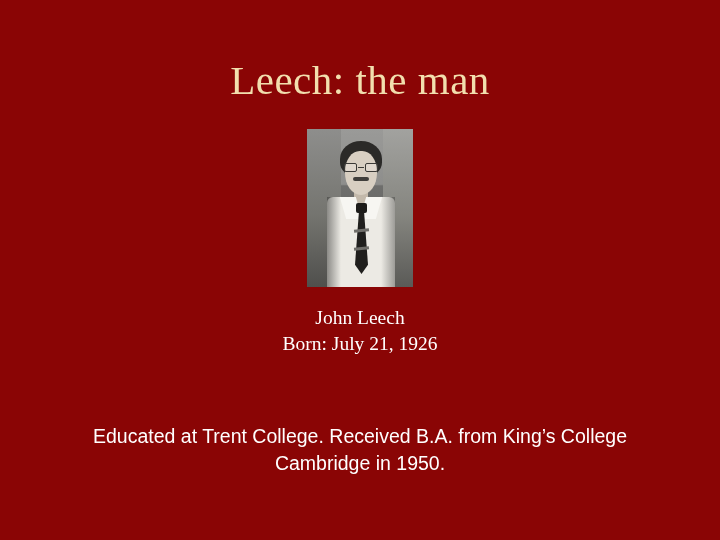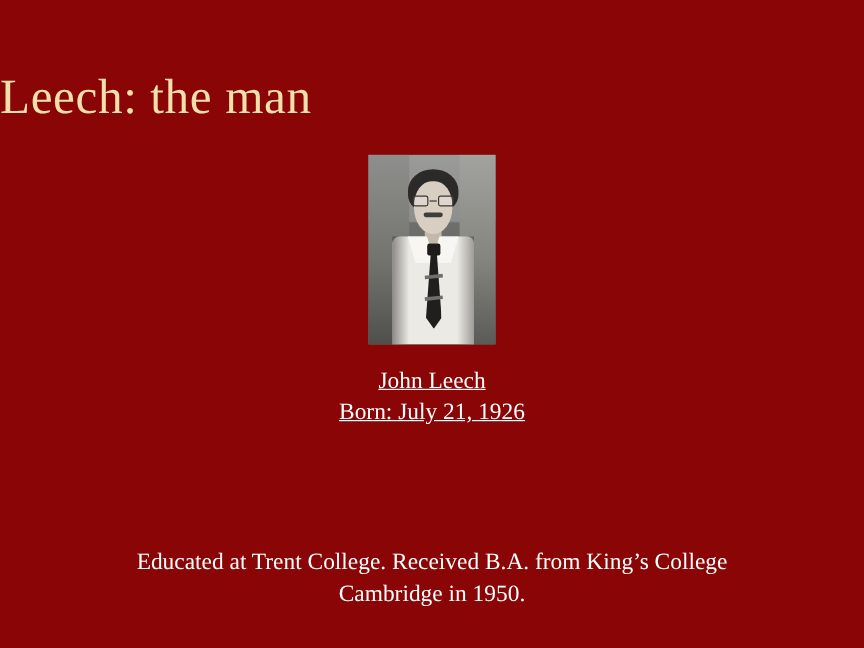--- a/index.html
+++ b/index.html
@@ -18,21 +18,21 @@
     width: 720px;
     height: 540px;
     background: #8a0505;
     box-sizing: border-box;
   }
   .slide-title {
     position: absolute;
     top: 58px;
     left: 0;
     width: 720px;
-    text-align: left;
+    text-align: center;
     color: #f2dfae;
     font-size: 41px;
     font-family: "Liberation Serif", serif;
     letter-spacing: 0.5px;
     line-height: 1.1;
   }
   .portrait-wrap {
     position: absolute;
     top: 129px;
     left: 50%;
@@ -178,34 +178,32 @@
     left: 0;
     width: 720px;
     text-align: center;
     color: #ffffff;
     font-size: 19.5px;
     line-height: 26px;
     font-family: "Liberation Serif", serif;
   }
   .caption-block .line {
     display: block;
-    text-decoration: underline;
   }
   .body-block {
     position: absolute;
     top: 423px;
     left: 50%;
     transform: translateX(-50%);
     width: 560px;
     text-align: center;
     color: #ffffff;
     font-size: 19.5px;
     line-height: 27px;
-    font-family: Liberation Serif, serif;
-    margin-top: 32px;
+    font-family: Liberation Sans, sans-serif;
   }
 </style>
 </head>
 <body>
 
 <div class="slide">
 
   <div class="slide-title">Leech: the man</div>
 
   <div class="portrait-wrap">

